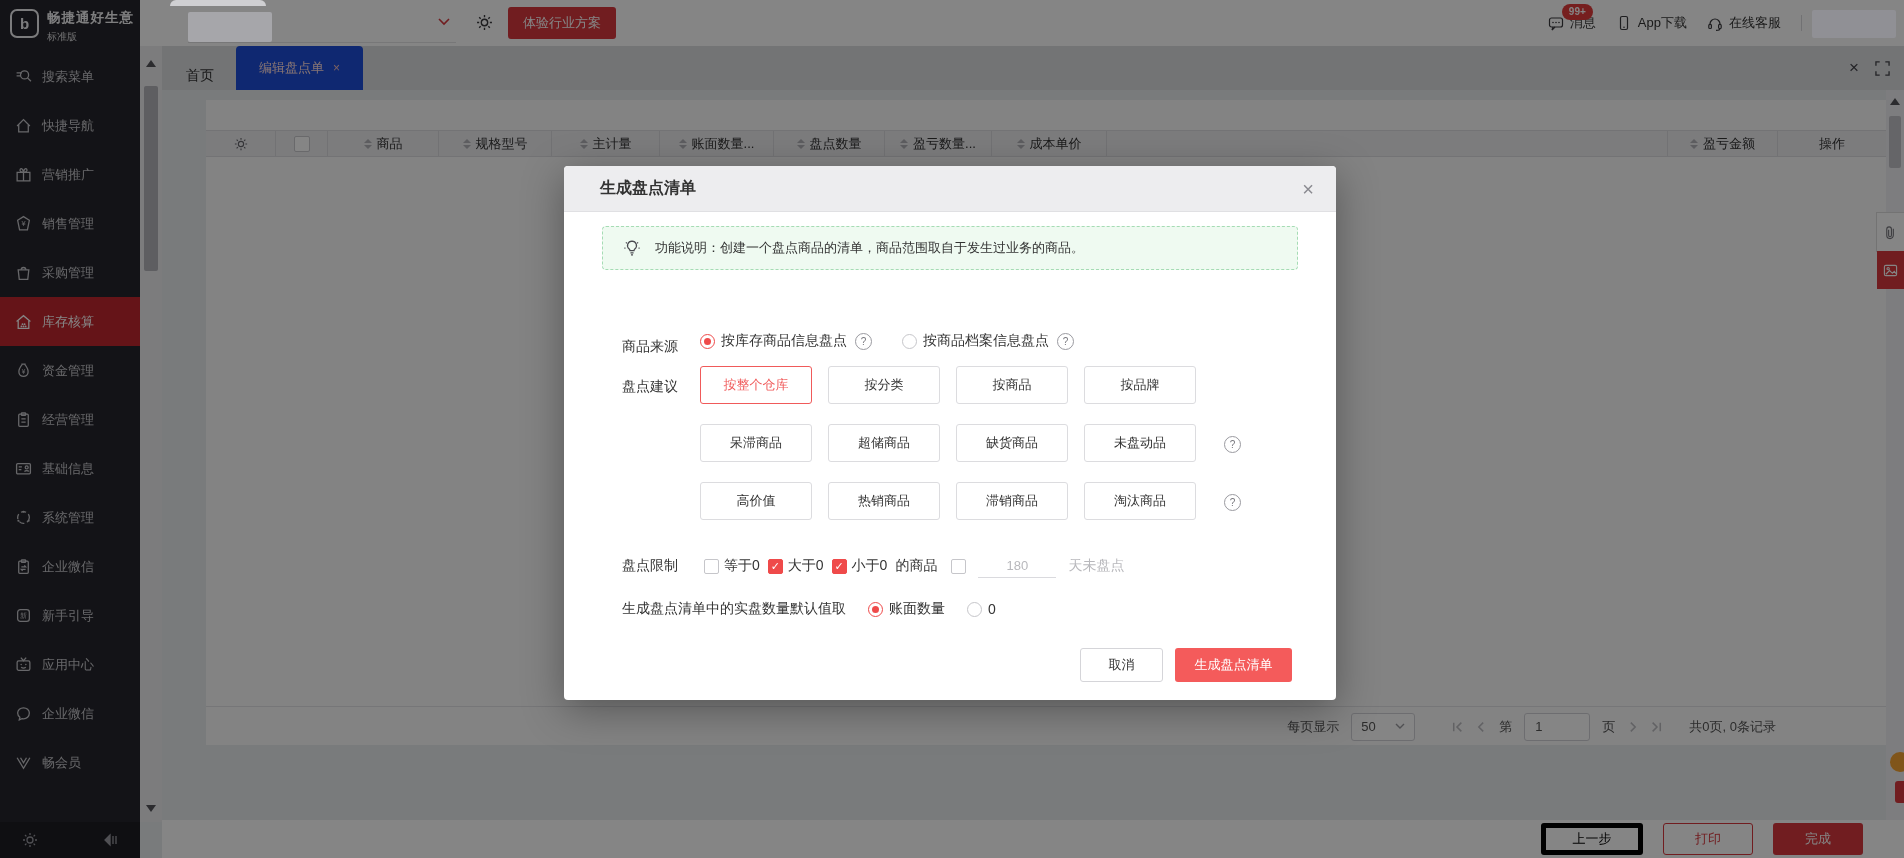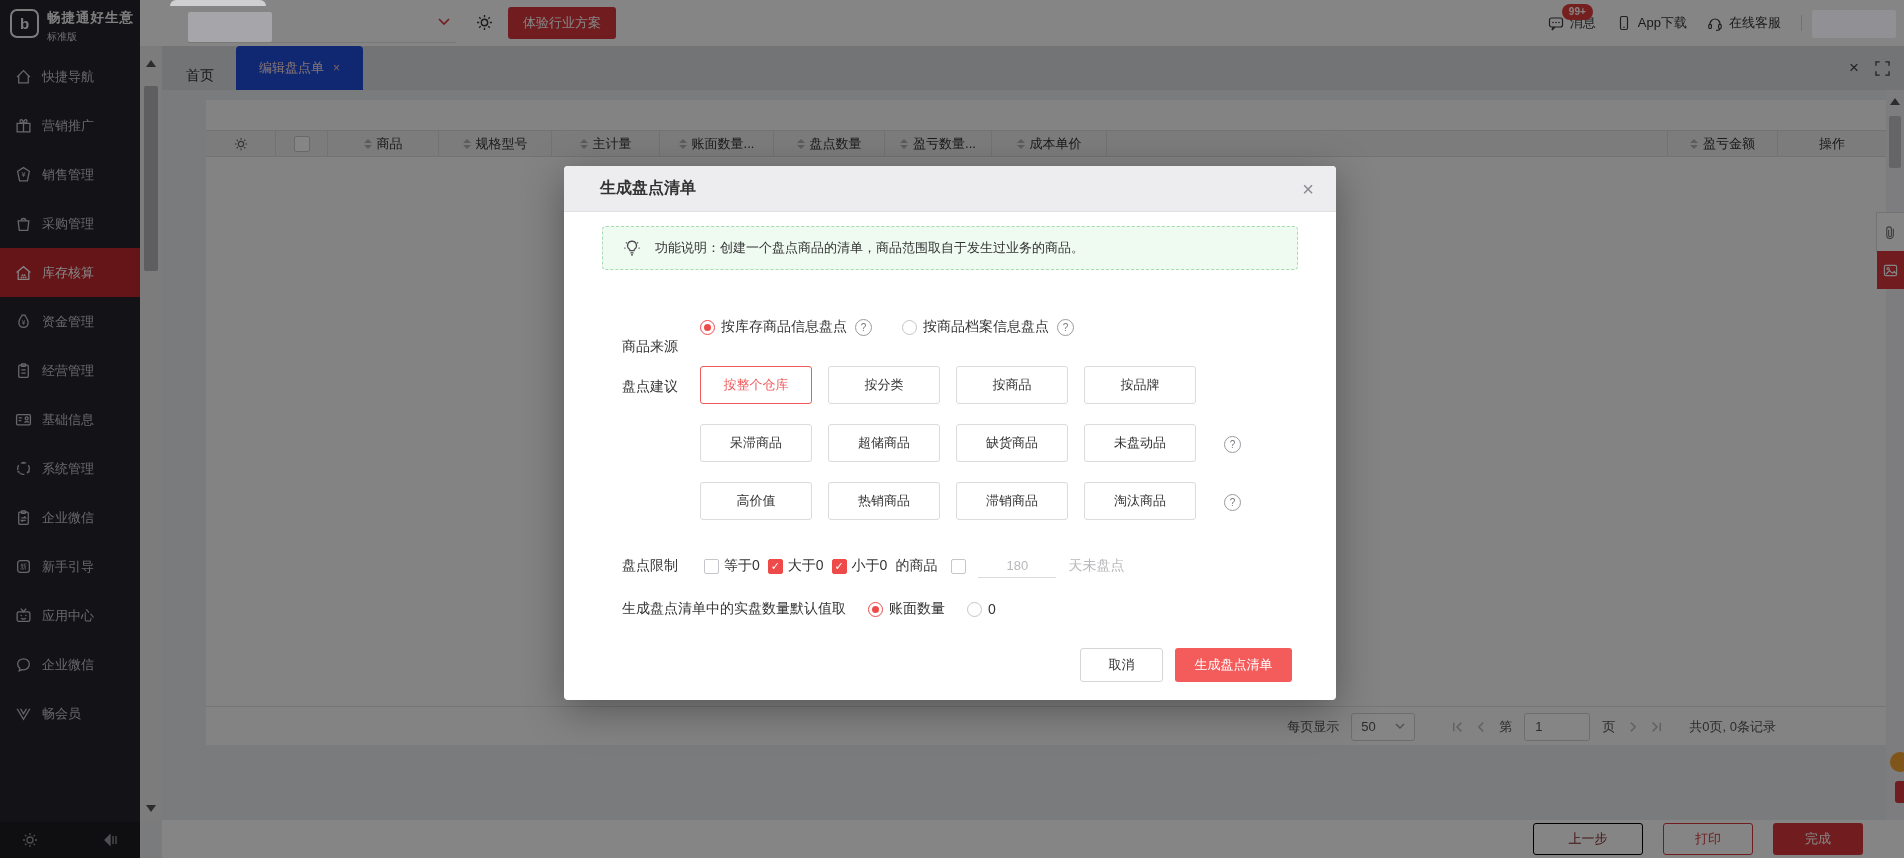--- a/index.html
+++ b/index.html
@@ -59,21 +59,21 @@
     align-items:center;justify-content:flex-end;padding-right:110px;gap:12px;font-size:13px;color:#555;}
   .psel{width:64px;height:28px;border:1px solid #d2d2d6;border-radius:3px;display:flex;align-items:center;
     justify-content:space-between;padding:0 9px;box-sizing:border-box;background:#fff;cursor:pointer;}
   .pinput{width:66px;height:28px;border:1px solid #d2d2d6;border-radius:3px;padding:0 10px;box-sizing:border-box;
     font-size:13px;color:#555;background:#fff;font-family:inherit;}
   .pnav{cursor:pointer;display:flex;align-items:center;}
   
   .bottom-bar{position:absolute;left:162px;right:0;top:820px;height:38px;background:#fff;z-index:2;display:flex;
     align-items:center;justify-content:flex-end;gap:20px;padding-right:41px;}
   .bb{height:32px;border-radius:3px;font-size:13px;cursor:pointer;font-family:inherit;}
-  .bb.prev{width:110px;background:#fff;border:1px solid #000000;color:#7f1d1d;}
+  .bb.prev{width:102px;background:#fff;border:5px solid #000000;color:#000000;}
   .bb.print{width:90px;background:#fff;border:1px solid #d8383e;color:#d8383e;}
   .bb.done{width:90px;background:#d8383e;border:none;color:#fff;}
   
   .cscroll{position:absolute;right:0;top:90px;width:18px;height:730px;background:#f0f0f3;z-index:1;}
   .cs-up{position:absolute;left:4px;top:8px;width:0;height:0;border-left:5px solid transparent;border-right:5px solid transparent;border-bottom:7px solid #55555a;}
   .cs-thumb{position:absolute;left:3px;top:26px;width:12px;height:52px;background:#c2c2c8;border-radius:2px;}
   .float-clip{position:absolute;right:0;top:212px;width:27px;height:38px;background:#fff;border:1px solid #ddd;
     border-right:none;z-index:3;display:flex;align-items:center;justify-content:center;color:#77777d;cursor:pointer;}
   .float-img{position:absolute;right:0;top:251px;width:27px;height:38px;background:#d8383e;z-index:3;display:flex;
     align-items:center;justify-content:center;cursor:pointer;}
@@ -89,21 +89,21 @@
   .modal{position:absolute;left:564px;top:166px;width:772px;height:534px;background:#fff;border-radius:4px;
     box-shadow:0 10px 40px rgba(0,0,0,.35);z-index:60;font-size:14px;color:#333;}
   .m-head{height:46px;background:#ededef;border-radius:4px 4px 0 0;border-bottom:1px solid #e0e0e3;display:flex;
     align-items:center;justify-content:space-between;padding:0 22px 0 36px;box-sizing:border-box;}
   .m-title{font-size:16px;font-weight:bold;}
   .m-close{font-size:20px;color:#8a8a90;cursor:pointer;line-height:1;}
   .banner{position:absolute;left:38px;right:38px;top:60px;height:44px;background:#effaf1;border:1px dashed #a5dcb4;
     border-radius:4px;display:flex;align-items:center;gap:14px;padding:0 20px;box-sizing:border-box;font-size:13px;color:#333;}
   .banner svg{flex:none;color:#4a4a50;}
   .row-label{position:absolute;left:58px;font-size:14px;color:#333;}
-  .source-opts{position:absolute;left:136px;top:152px;display:flex;gap:30px;align-items:center;}
+  .source-opts{position:absolute;left:136px;top:166px;display:flex;gap:30px;align-items:center;}
   .ropt{display:flex;align-items:center;gap:6px;cursor:pointer;}
   .radio{width:15px;height:15px;border-radius:50%;border:1px solid #c6c6ca;box-sizing:border-box;flex:none;background:#fff;}
   .radio.sel{border-color:#ef4a4a;}
   .radio.sel::after{content:"";display:block;width:7px;height:7px;margin:3px;border-radius:50%;background:#ef4a4a;}
   .q{width:15px;height:15px;border:1px solid #9a9aa0;border-radius:50%;color:#77777d;font-size:10px;display:inline-flex;
     align-items:center;justify-content:center;margin-left:2px;flex:none;cursor:pointer;}
   .btn-row{position:absolute;left:136px;display:flex;gap:16px;}
   .fbtn{width:112px;height:38px;border:1px solid #dcdcdf;border-radius:3px;background:#fff;font-size:13px;color:#333;
     display:flex;align-items:center;justify-content:center;cursor:pointer;box-sizing:border-box;}
   .fbtn.sel{border-color:#f05a5a;color:#f05a5a;}
@@ -134,20 +134,28 @@
     <div class="logo-row">
       <span class="logo-box">b</span>
       <div>
         <div class="logo-title">畅捷通好生意</div>
         <div class="logo-badge">标准版</div>
       </div>
     </div>
     <nav>
       <div class="mi">
         <svg viewBox="0 0 16 16" fill="none" stroke="currentColor" stroke-width="1.2">
+            <path d="M1.5 4.5h5M1.5 7.5h3.5"></path>
+            <circle cx="9" cy="6.5" r="3.8"></circle>
+            <path d="M11.8 9.3L15 12.5"></path>
+          </svg>
+        <span>搜索菜单</span>
+      </div>
+      <div class="mi">
+        <svg viewBox="0 0 16 16" fill="none" stroke="currentColor" stroke-width="1.2">
             <path d="M2 8.5L8 2.5l6 6"></path>
             <path d="M3.5 7.5V14h9V7.5"></path>
           </svg>
         <span>快捷导航</span>
       </div>
       <div class="mi">
         <svg viewBox="0 0 16 16" fill="none" stroke="currentColor" stroke-width="1.2">
             <rect x="2" y="6" width="12" height="8"></rect>
             <path d="M8 6v8"></path>
             <path d="M8 6C5.5 6 4 4.5 5 3s3 .5 3 3zM8 6c2.5 0 4-1.5 3-3s-3 .5-3 3z"></path>

